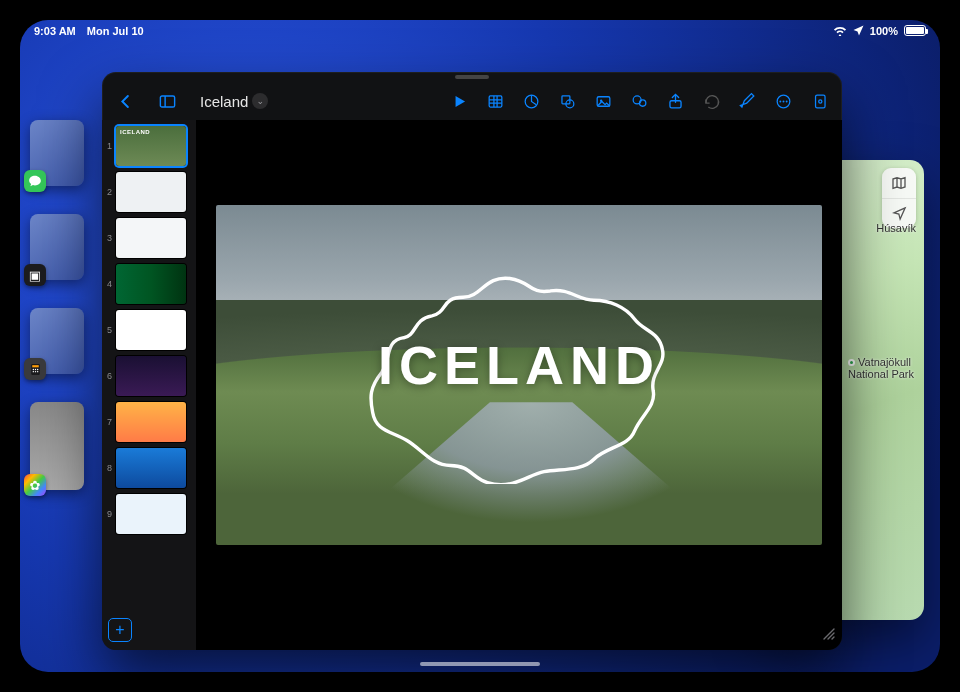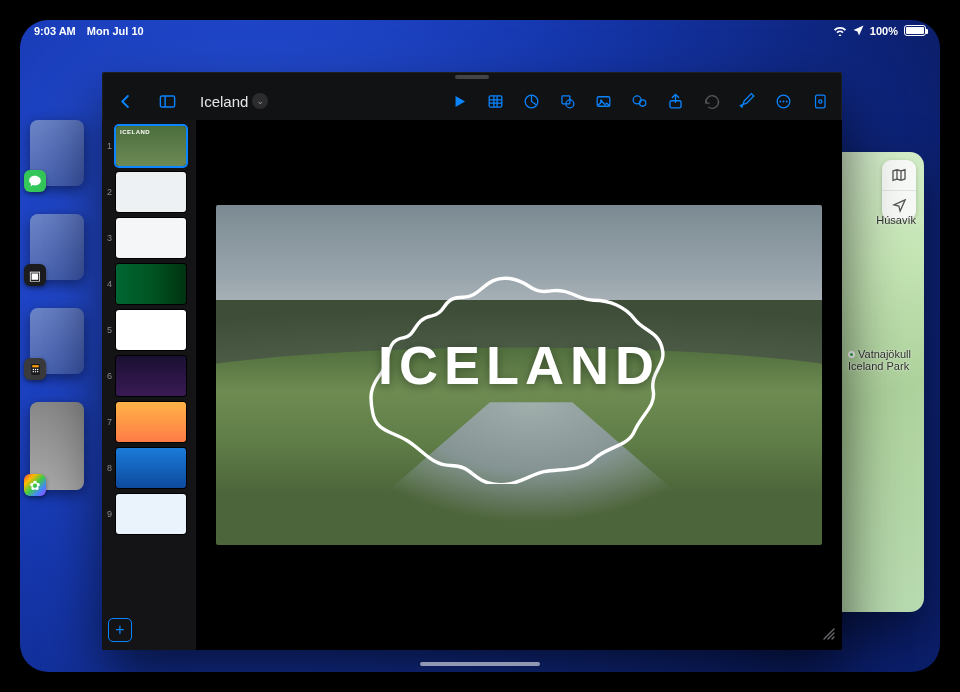--- a/index.html
+++ b/index.html
@@ -61,21 +61,21 @@
   }
   .b-green{background:#34c759;} .b-dark{background:#1c1c1e;} .b-grey{background:#3a3a3c;} .b-photos{background:linear-gradient(135deg,#f44,#fb0,#4c4,#48f,#a4f);}
   .stage-tile.large{height:88px;}
   .stage-tile.photo{
     background:linear-gradient(#888,#aaa);
   }
 
   
   .maps-window{
     position:absolute;
-    right:16px;top:132px;width:160px;height:460px;
+    right:16px;top:140px;width:160px;height:460px;
     border-radius:14px;
     background:
       linear-gradient(160deg,#d9f0d0 0%,#c5e5b5 30%,#aed29c 55%,#b8dab0 100%);
     box-shadow:0 20px 50px rgba(0,0,0,.5);
     z-index:4;
     overflow:hidden;
   }
   .maps-toolbar{
     position:absolute;right:8px;top:8px;width:34px;
     background:rgba(250,250,250,.92);border-radius:9px;
@@ -88,21 +88,21 @@
     position:absolute;font-size:11px;color:#333;font-weight:500;
     text-shadow:0 0 3px #fff;
   }
   .map-dot{width:7px;height:7px;border-radius:50%;background:#2fa84f;display:inline-block;margin-right:3px;border:2px solid #fff;}
 
   
   .keynote{
     position:absolute;
     left:82px;top:52px;width:740px;height:578px;
     background:#111214;
-    border-radius:2px;
+    border-radius:14px;
     box-shadow:0 28px 60px rgba(0,0,0,.65),0 0 0 1px rgba(255,255,255,.05) inset;
     z-index:20;
     overflow:hidden;
     display:flex;flex-direction:column;
   }
   .kn-grab{
     height:10px;display:flex;justify-content:center;align-items:center;
   }
   .kn-grab i{width:34px;height:4px;border-radius:2px;background:#444;}
   .kn-toolbar{
@@ -278,21 +278,21 @@
             <path fill="none" stroke="#555" stroke-width="2" d="M3 6l6-2 6 2 6-2v14l-6 2-6-2-6 2zM9 4v14M15 6v14"></path>
           </svg>
       </div>
       <div>
         <svg width="15" height="15" viewBox="0 0 24 24">
             <path fill="none" stroke="#555" stroke-width="2" d="M21 3L3 11l8 2 2 8z"></path>
           </svg>
       </div>
     </div>
     <span class="map-label" style="right:8px;top:62px;">Húsavík</span>
-    <span class="map-label" style="right:6px;top:196px;line-height:1.1;width:70px;text-align:left"><i class="map-dot"></i><span>Vatnajökull Iceland Park</span></span>
+    <span class="map-label" style="right:6px;top:196px;line-height:1.1;width:70px;text-align:left"><i class="map-dot"></i><span>Vatnajökull National Park</span></span>
   </div>
 
   <div class="keynote">
     <div class="kn-grab">
         <i></i>
       </div>
 
     <div class="kn-toolbar">
       <div class="kn-left-group">
         <div class="kn-btn">

